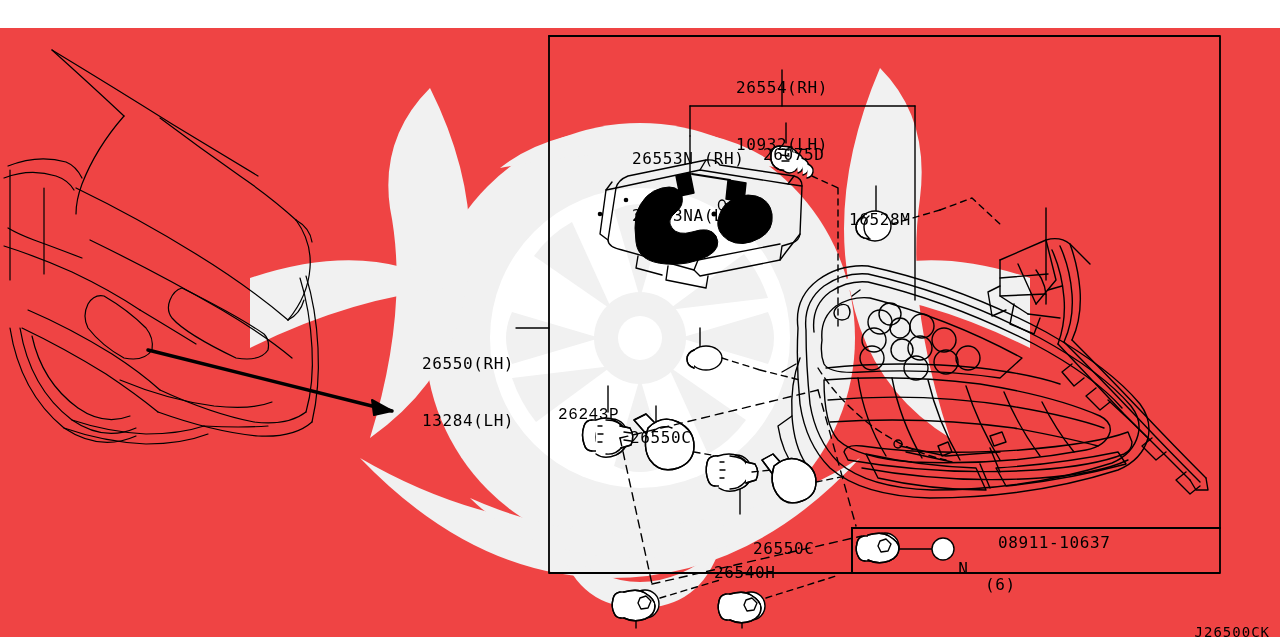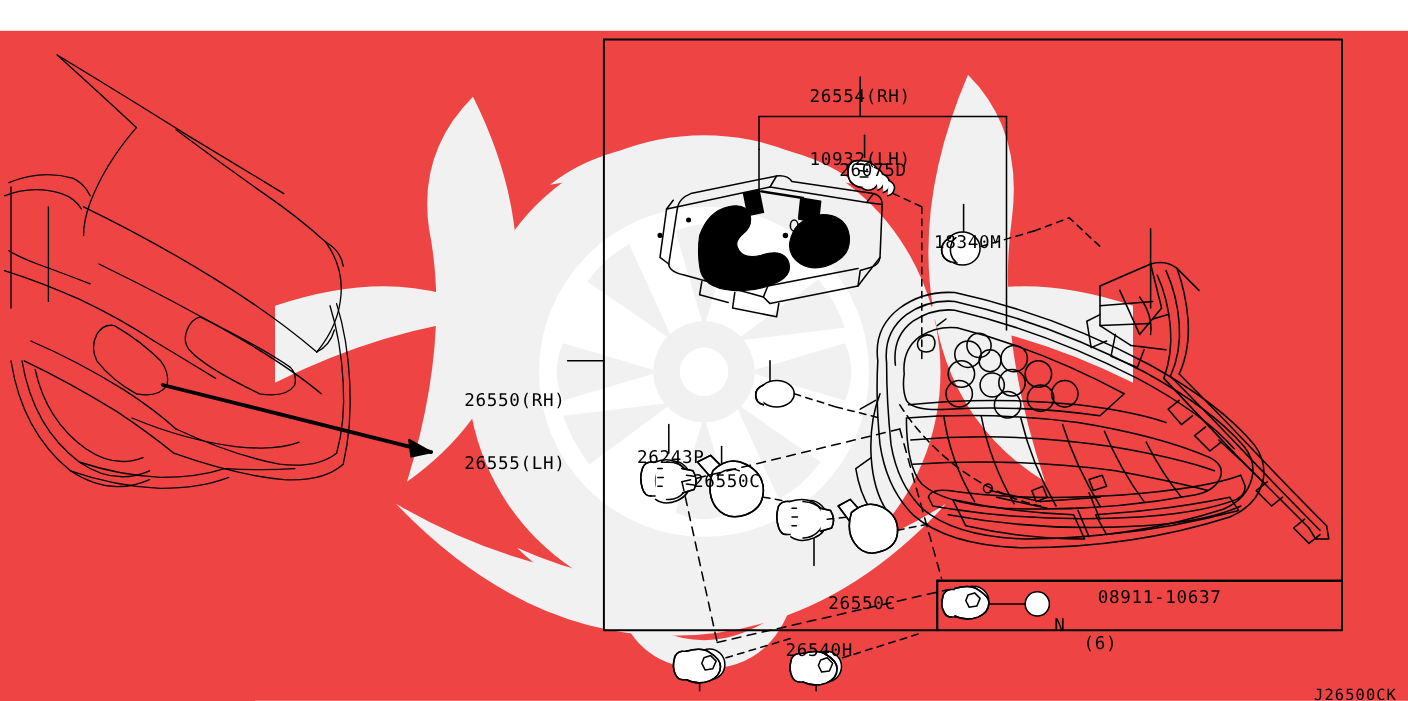--- a/index.html
+++ b/index.html
@@ -400,49 +400,53 @@
       <path d="M899 521 L932 521"></path>
       <circle cx="943" cy="521" r="11" fill="#fff"></circle>
     </g>
   </svg>
 
   <div class="lbl" style="left:782px;top:12px;transform:translateX(-50%);text-align:center;">
     <div>26554(RH)</div>
     <div>10932(LH)</div>
   </div>
 
+  <div class="lbl" style="left:632px;top:83px;">
+    <div>26553N (RH)</div>
+    <div>26553NA(LH)</div>
+  </div>
 
   <div class="lbl" style="left:763px;top:79px;text-align:right;">
     <div>26075D</div>
   </div>
 
   <div class="lbl" style="left:849px;top:144px;">
-    <div>18340M</div>
+    <div>16528M</div>
   </div>
 
 
   <div class="lbl" style="left:422px;top:288px;text-align:center;">
     <div>26550(RH)</div>
-    <div>26555(LH)</div>
-  </div>
-
-
-  <div class="lbl" style="left:579px;top:340px;">
+    <div>13284(LH)</div>
+  </div>
+
+
+  <div class="lbl" style="left:558px;top:340px;font-family:Liberation Mono, monospace;">
     <div>26243P</div>
   </div>
 
   <div class="lbl" style="left:630px;top:362px;">
     <div>26550C</div>
   </div>
 
   <div class="lbl" style="left:753px;top:473px;">
     <div>26550C</div>
   </div>
 
-  <div class="lbl" style="left:714px;top:515px;">
+  <div class="lbl" style="left:714px;top:497px;">
     <div>26540H</div>
   </div>
 
   <div class="lbl" style="left:596px;top:609px;">
     
   </div>
 
   <div class="lbl" style="left:698px;top:609px;">
     
   </div>

